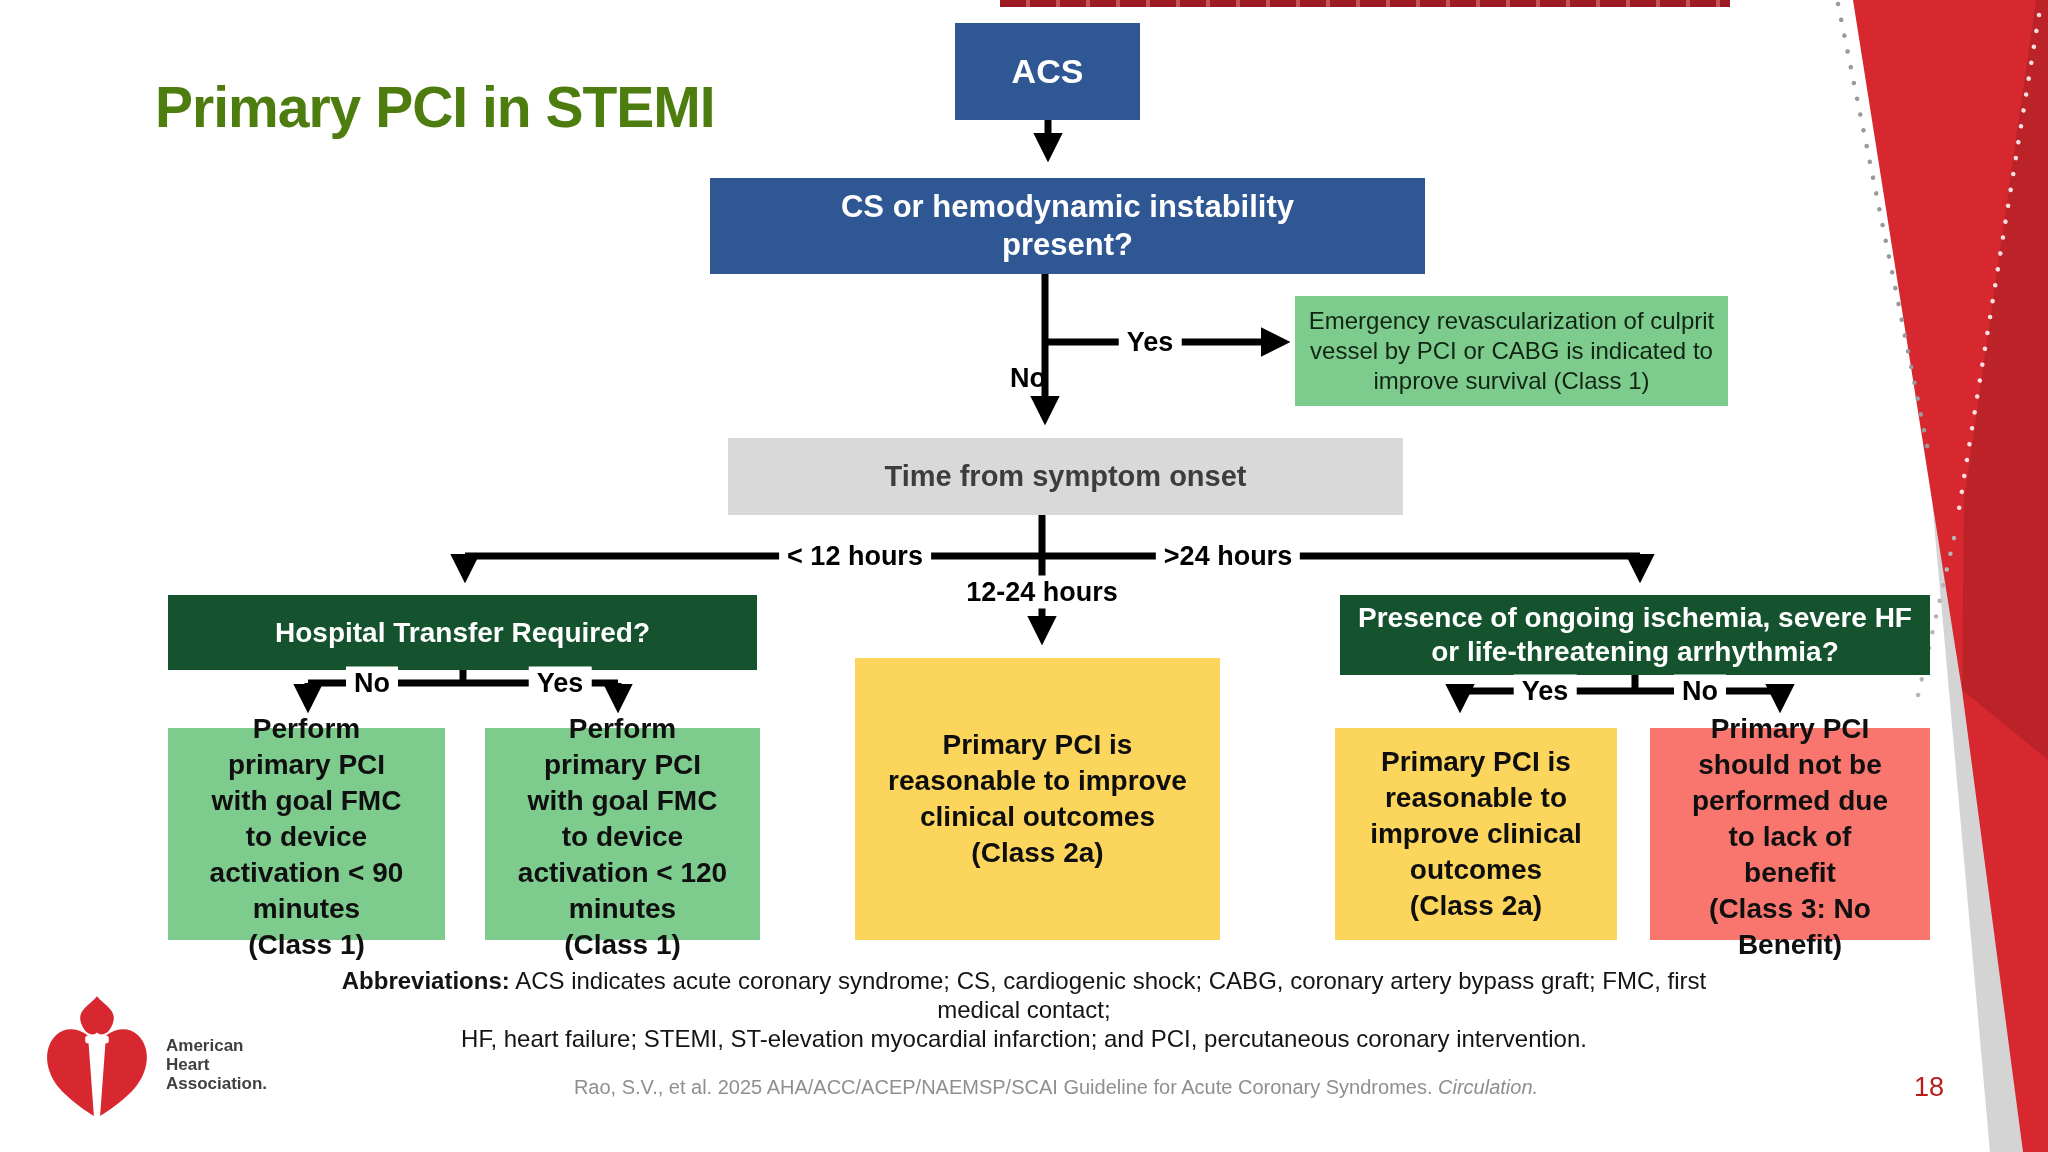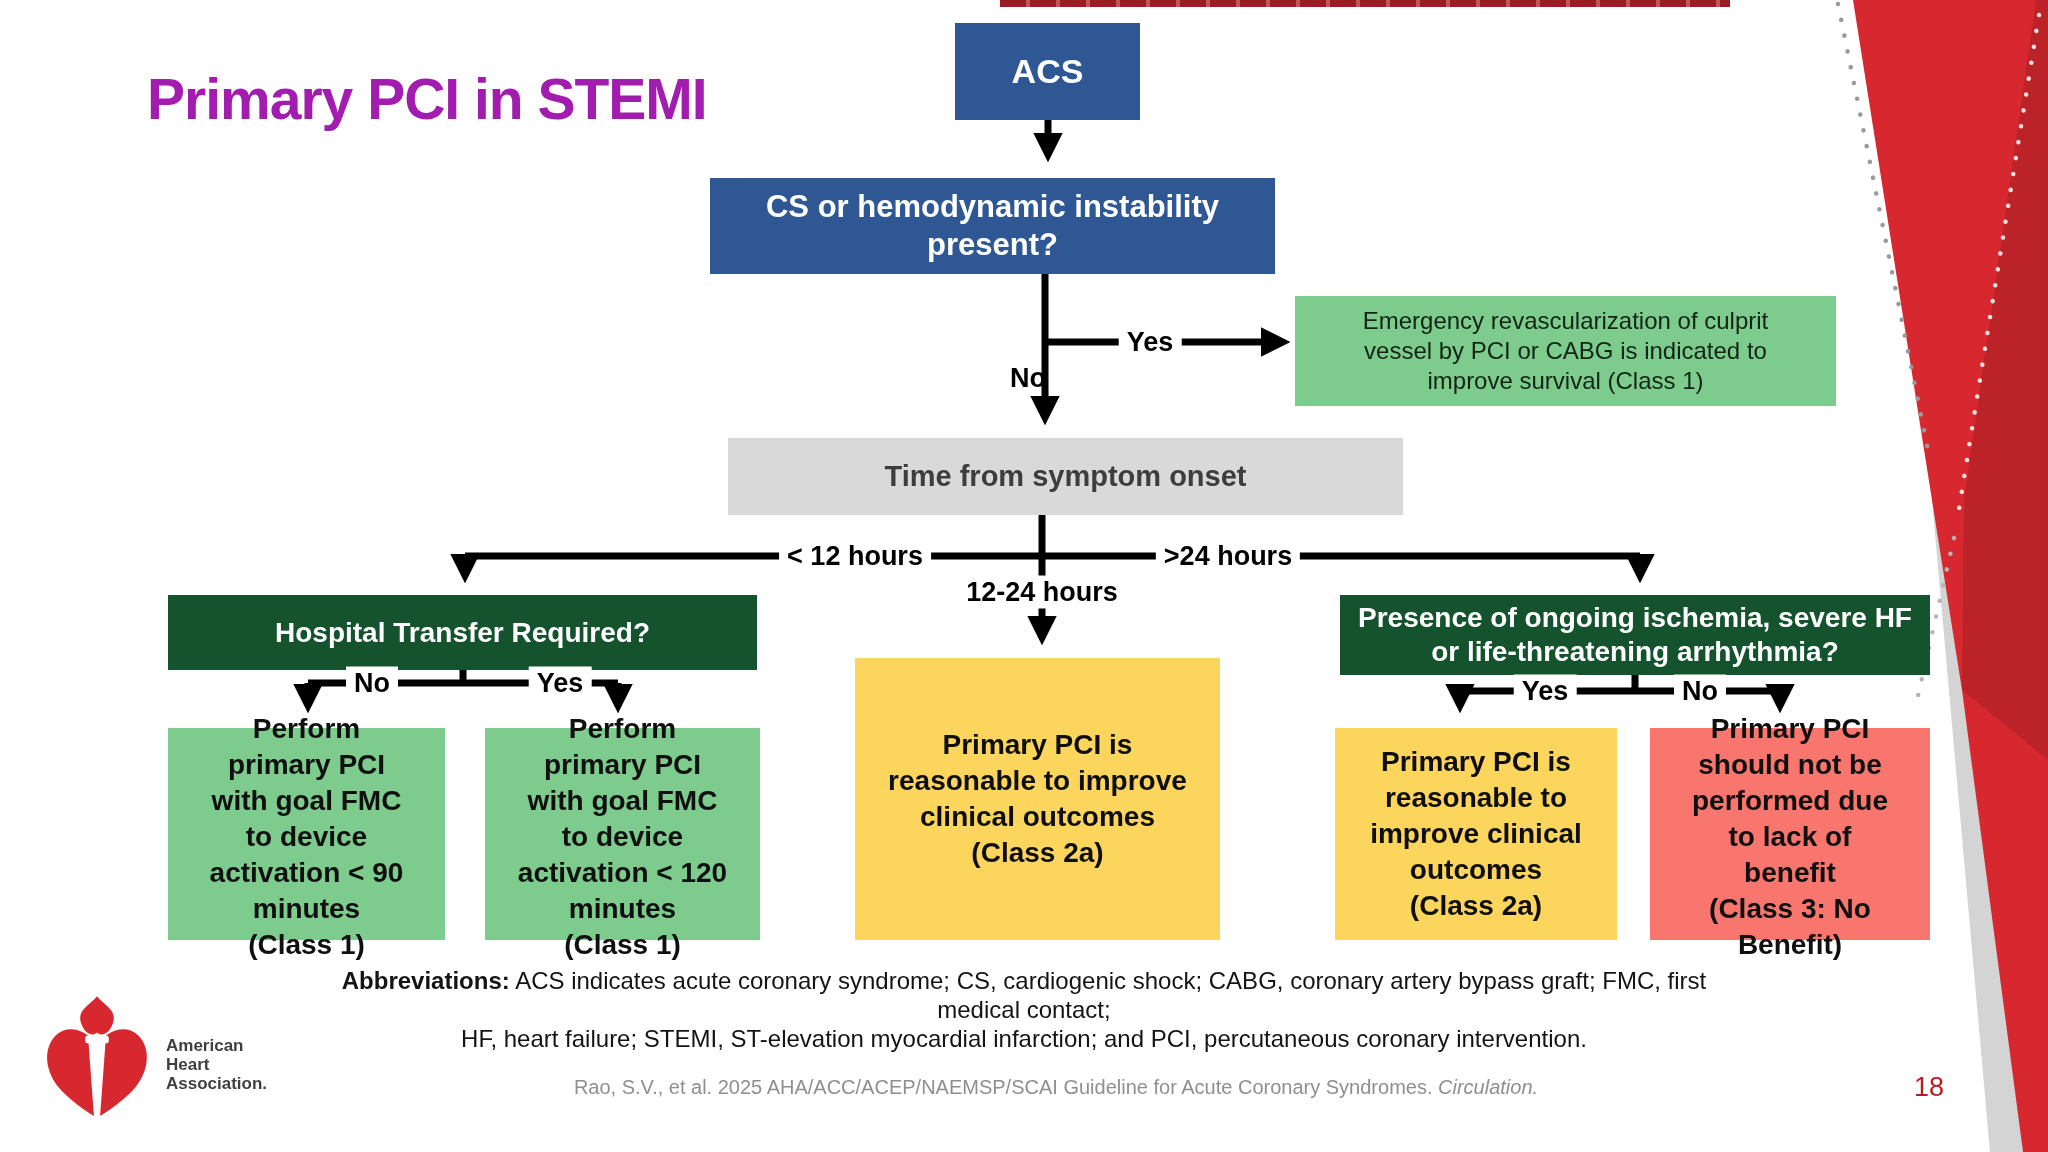--- a/index.html
+++ b/index.html
@@ -1,19 +1,19 @@
 <!DOCTYPE html>
 <html><head>
 <meta charset="utf-8">
 <style>
   html,body{margin:0;padding:0;background:#ffffff;}
   .slide{position:relative;width:2048px;height:1152px;background:#ffffff;overflow:hidden;
          font-family:"Liberation Sans",sans-serif;color:#111;}
   svg.layer{position:absolute;left:0;top:0;pointer-events:none;}
-  .title{position:absolute;left:143px;top:62px;margin:4px;font-size:57px;font-weight:700;color:#a21caf;letter-spacing:-1px;}
+  .title{position:absolute;left:143px;top:62px;margin:12px;font-size:57px;font-weight:700;color:#4d7c0f;letter-spacing:-1px;}
   .node{position:absolute;display:flex;align-items:center;justify-content:center;text-align:center;box-sizing:border-box;margin-top:10px;}
   .pre{white-space:pre-line;}
   .blue{background:#2e5794;color:#ffffff;font-weight:700;}
   .green{background:#7ecb8e;color:#102513;}
   .gray-light{background:#d9d9d9;color:#3d3d3d;font-weight:700;}
   .gray-dark{background:#14532d;color:#ffffff;font-weight:700;}
   .yellow{background:#fcd65c;color:#0e0e0e;}
   .salmon{background:#f8766d;color:#0e0e0e;}
   .overflow-text{position:absolute;left:50%;transform:translateX(-50%);top:-17px;
                  font-weight:700;font-size:28px;line-height:36px;color:#101010;text-align:center;}
@@ -75,26 +75,26 @@
       <line x1="1460" y1="691" x2="1780" y2="691"></line>
       <line x1="1460" y1="691" x2="1460" y2="706" marker-end="url(#arrow)"></line>
       <line x1="1780" y1="691" x2="1780" y2="706" marker-end="url(#arrow)"></line>
     </g>
   </svg>
 
   <div class="node blue" style="left:955px;top:13px;width:185px;height:97px;font-size:34px;">
     <span>ACS</span>
   </div>
 
-  <div class="node blue pre" style="left:710px;top:168px;width:565px;height:96px;font-size:31px;line-height:38px;">
+  <div class="node blue pre" style="left:710px;top:168px;width:715px;height:96px;font-size:31px;line-height:38px;">
     <span class="pre">CS or hemodynamic instability
 present?</span>
   </div>
 
-  <div class="node green" style="left:1295px;top:286px;width:541px;height:110px;font-size:24px;line-height:30px;">
+  <div class="node green" style="left:1295px;top:286px;width:433px;height:110px;font-size:24px;line-height:30px;">
     <span class="pre">Emergency revascularization of culprit
 vessel by PCI or CABG is indicated to
 improve survival (Class 1)</span>
   </div>
 
   <div class="node gray-light" style="left:728px;top:428px;width:675px;height:77px;font-size:29px;">
     <span>Time from symptom onset</span>
   </div>
 
   <div class="node gray-dark" style="left:168px;top:585px;width:589px;height:75px;font-size:28px;">

